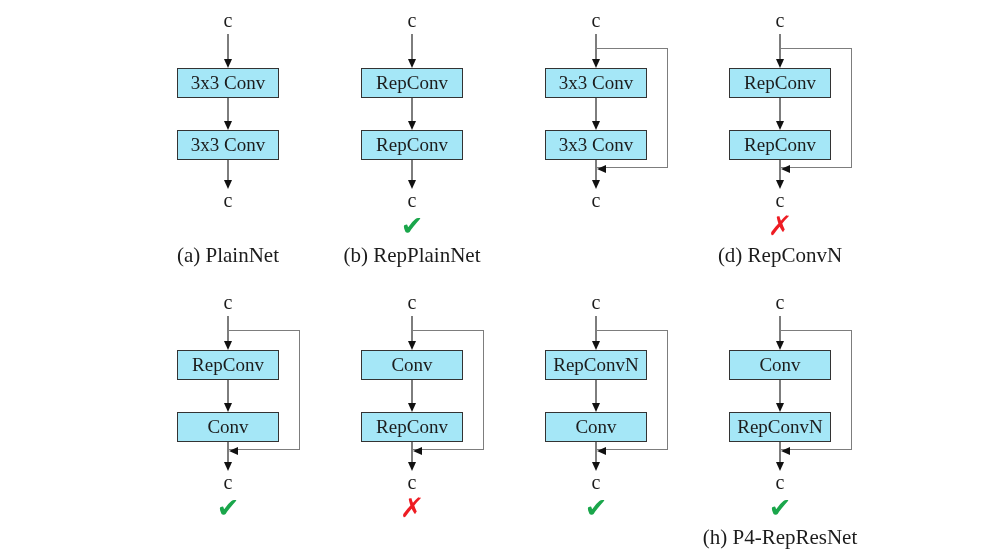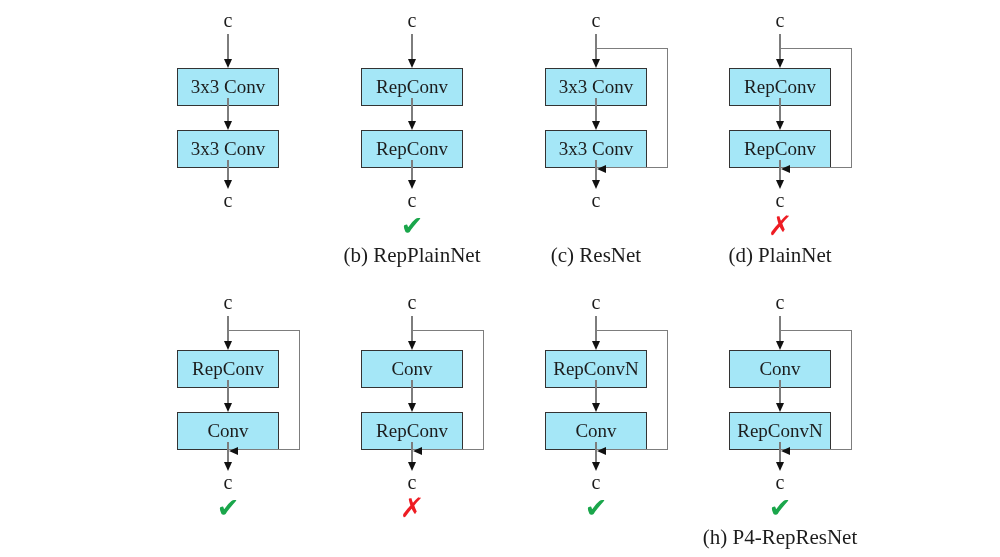--- a/index.html
+++ b/index.html
@@ -27,21 +27,21 @@
     margin-left:-0.6px;background:#7d7d7d;
   }
   .arrow .head{
     position:absolute;left:50%;bottom:0;transform:translateX(-50%);
     width:0;height:0;border-left:4.5px solid transparent;
     border-right:4.5px solid transparent;border-top:9px solid #111111;
   }
   
   .block{
     position:absolute;left:50%;transform:translateX(-50%);
-    width:102px;height:38px;box-sizing:border-box;
+    width:102px;height:30px;box-sizing:border-box;
     background:#a5e7f7;border:1.5px solid #333333;
     display:flex;align-items:center;justify-content:center;
     font-size:19px;white-space:nowrap;
   }
   .b1{top:60px;}
   .b2{top:122px;}
   
   .skip{
     position:absolute;left:50%;top:40px;width:72px;height:120px;
     border-top:1.3px solid #7d7d7d;border-right:1.3px solid #7d7d7d;
@@ -83,20 +83,21 @@
           <i class="shaft"></i>
           <i class="head"></i>
         </div>
       <div class="block b2">3x3 Conv</div>
       <div class="arrow ar3">
           <i class="shaft"></i>
           <i class="head"></i>
         </div>
       <div class="c-label c-bottom">c</div>
       <div class="mark"></div>
+      <div class="caption">(a) PlainNet</div>
     </div>
 
     <div class="cell">
       <div class="c-label c-top">c</div>
       <div class="arrow ar1">
           <i class="shaft"></i>
           <i class="head"></i>
         </div>
       <div class="block b1">RepConv</div>
       <div class="arrow ar2">
@@ -127,21 +128,20 @@
       <div class="block b2">3x3 Conv</div>
       <div class="arrow ar3">
           <i class="shaft"></i>
           <i class="head"></i>
         </div>
       <div class="skip">
           <i class="skip-head"></i>
         </div>
       <div class="c-label c-bottom">c</div>
       <div class="mark"></div>
-      <div class="caption">(c) ResNet</div>
     </div>
 
     <div class="cell">
       <div class="c-label c-top">c</div>
       <div class="arrow ar1">
           <i class="shaft"></i>
           <i class="head"></i>
         </div>
       <div class="block b1">RepConv</div>
       <div class="arrow ar2">
@@ -151,21 +151,21 @@
       <div class="block b2">RepConv</div>
       <div class="arrow ar3">
           <i class="shaft"></i>
           <i class="head"></i>
         </div>
       <div class="skip">
           <i class="skip-head"></i>
         </div>
       <div class="c-label c-bottom">c</div>
       <div class="mark mark-cross">✗</div>
-      <div class="caption">(d) PlainNet</div>
+      <div class="caption">(d) RepConvN</div>
     </div>
 
   </div>
 
   <div class="row row2">
 
     <div class="cell">
       <div class="c-label c-top">c</div>
       <div class="arrow ar1">
           <i class="shaft"></i>

